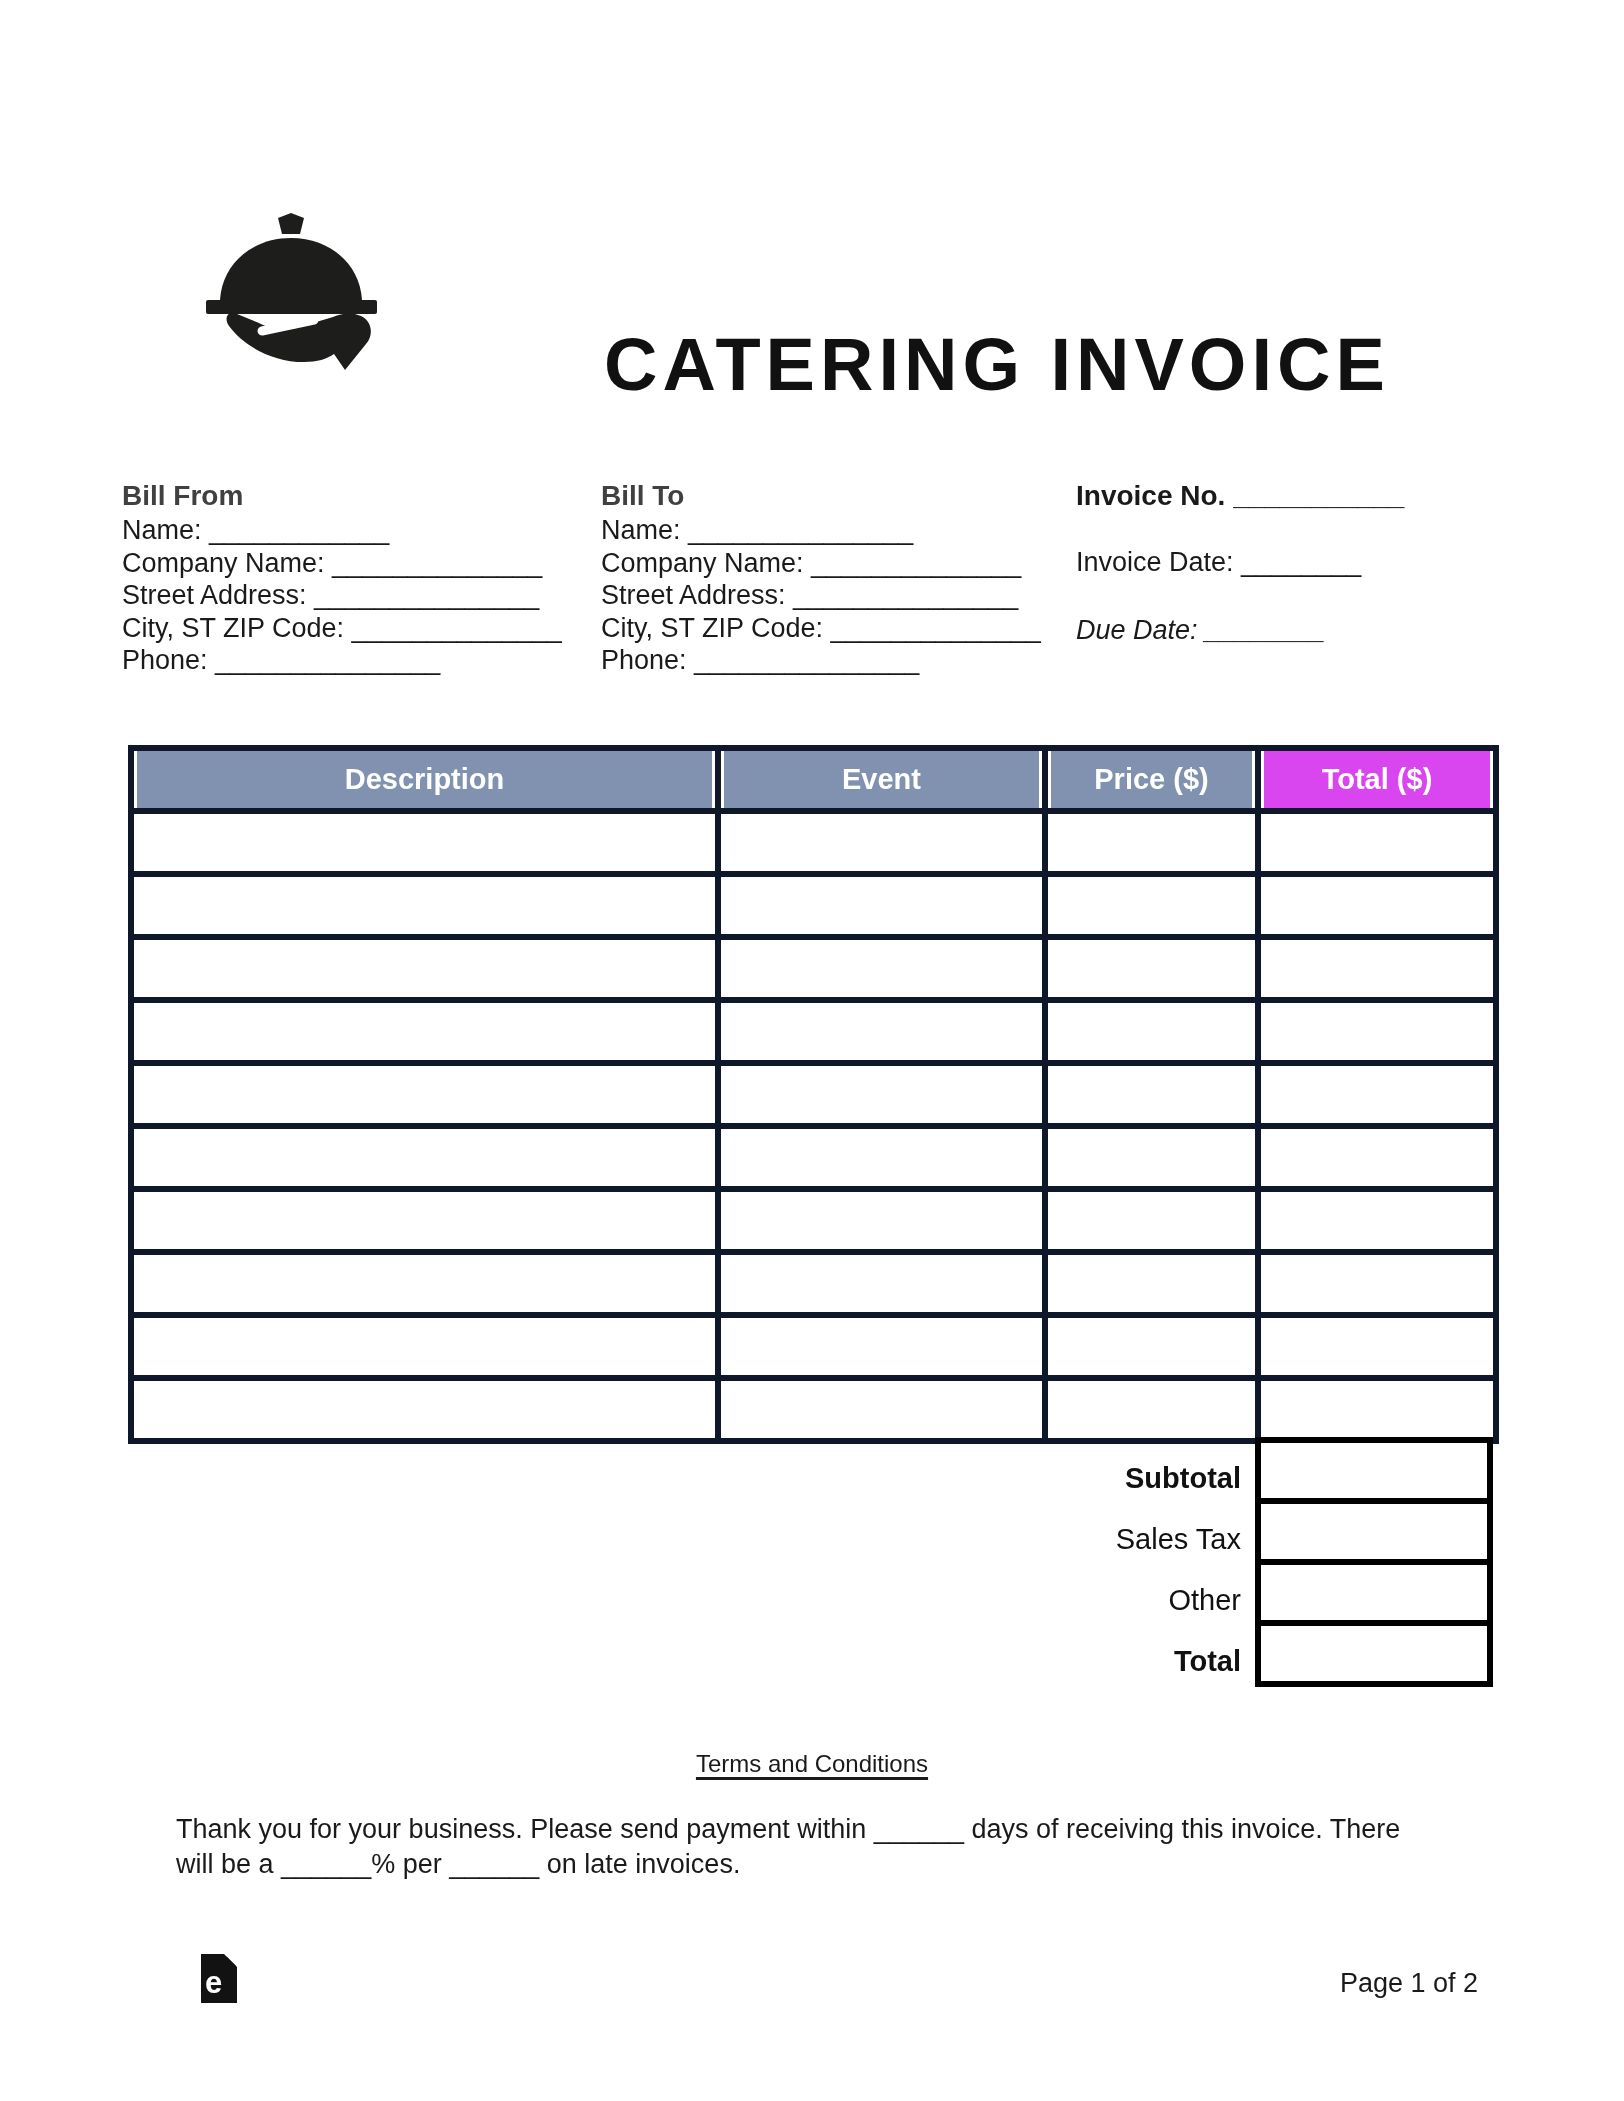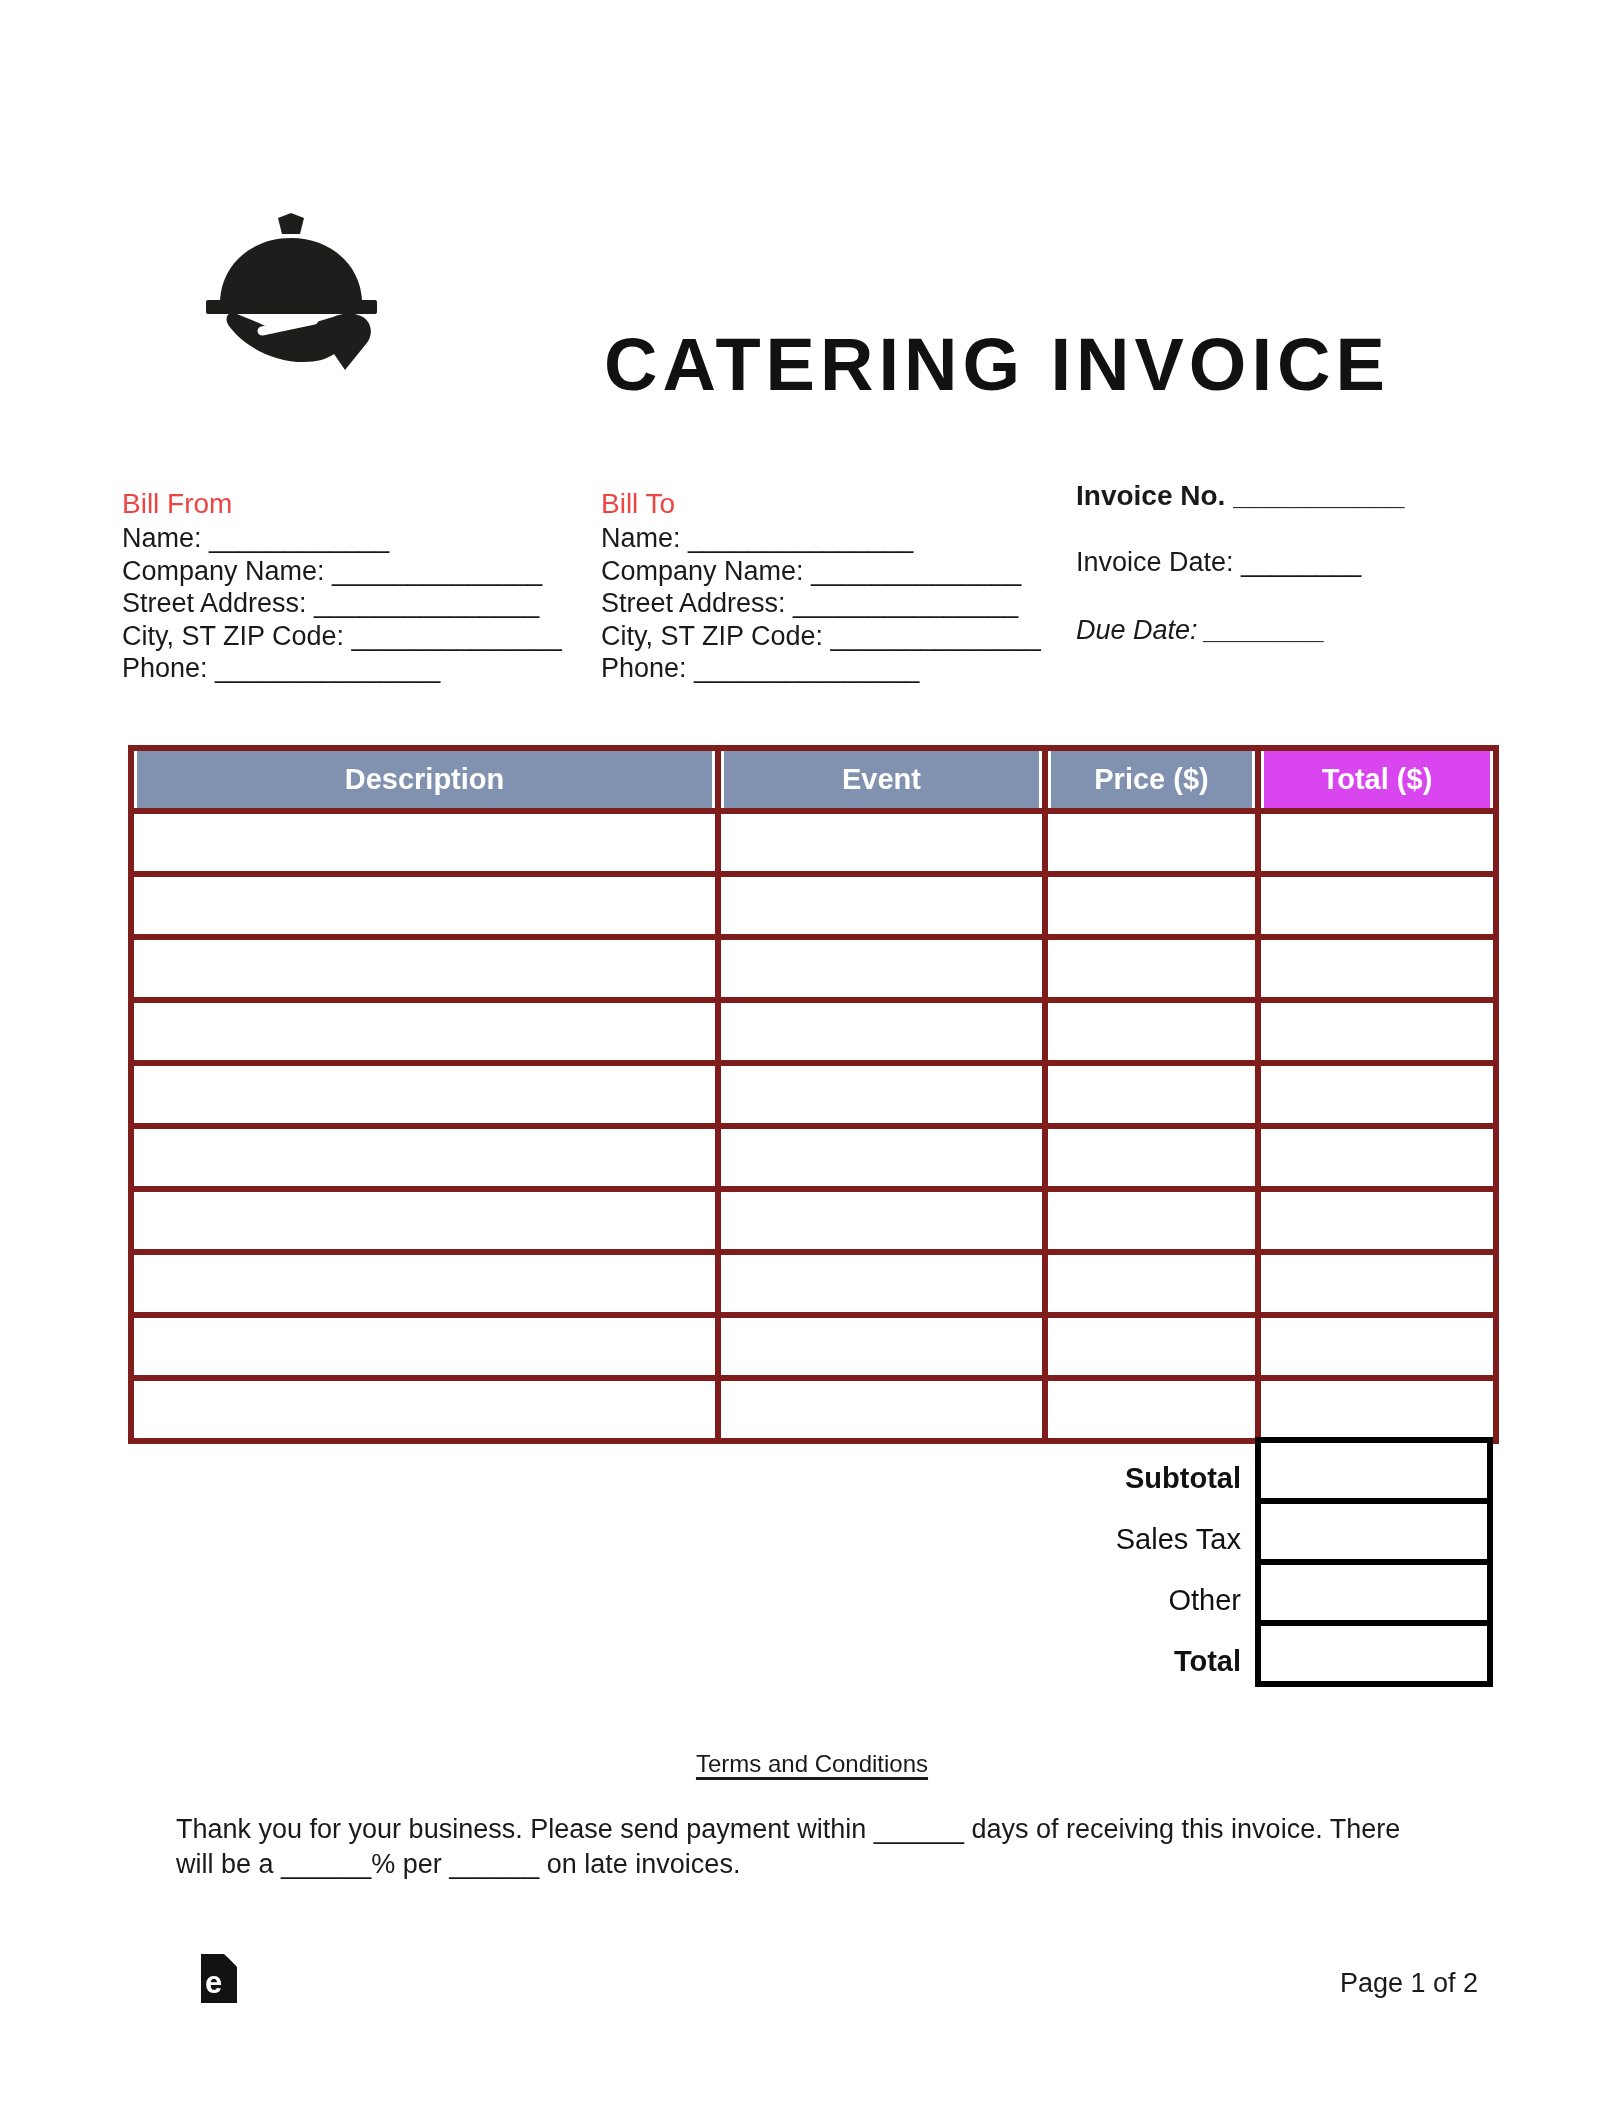--- a/index.html
+++ b/index.html
@@ -26,41 +26,41 @@
     font-weight: bold;
     letter-spacing: 5px;
     color: #111111;
     white-space: nowrap;
   }
 
   
   .party { position: absolute; top: 478px; }
   .party.from { left: 122px; }
   .party.to   { left: 601px; }
-  .party-heading { font-size: 28px; font-weight: normal; line-height: 36px; color: #ef4444; margin-top: 8px; }
+  .party-heading { font-size: 28px; font-weight: bold; line-height: 36px; color: #404040; }
   .party-line { font-size: 27px; line-height: 32.5px; white-space: nowrap; }
 
   
   .invoice-meta { position: absolute; left: 1076px; top: 478px; }
   .meta-no   { font-size: 28px; font-weight: bold; line-height: 36px; white-space: nowrap; }
   .meta-line { font-size: 27px; line-height: 32px; white-space: nowrap; }
   .meta-line.first  { margin-top: 32px; }
   .meta-line.second { margin-top: 36px; font-style: italic; }
 
   
   table.items {
     position: absolute;
     left: 128px;
     top: 745px;
     width: 1365px;
     border-collapse: collapse;
     table-layout: fixed;
   }
   table.items th, table.items td {
-    border: 6px solid #7f1d1d;
+    border: 6px solid #0f172a;
     padding: 0;
   }
   table.items th {
     height: 57px;
     color: #ffffff;
     font-size: 29px;
     font-weight: bold;
     text-align: center;
     vertical-align: middle;
     box-shadow: inset 3px 0 0 #ffffff, inset -3px 0 0 #ffffff;

